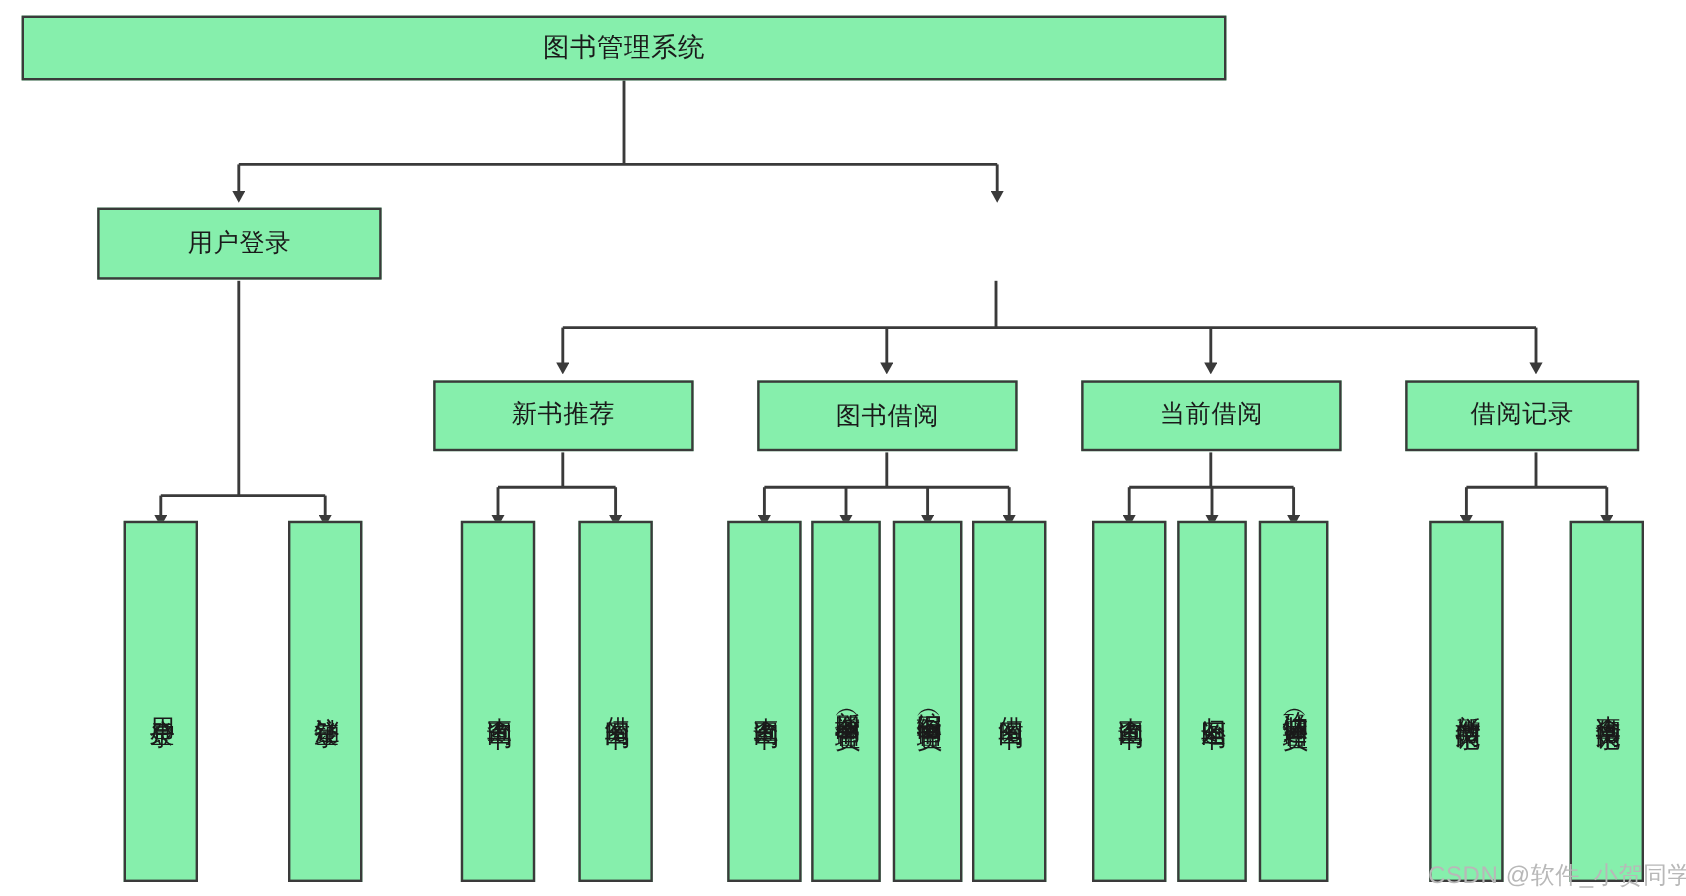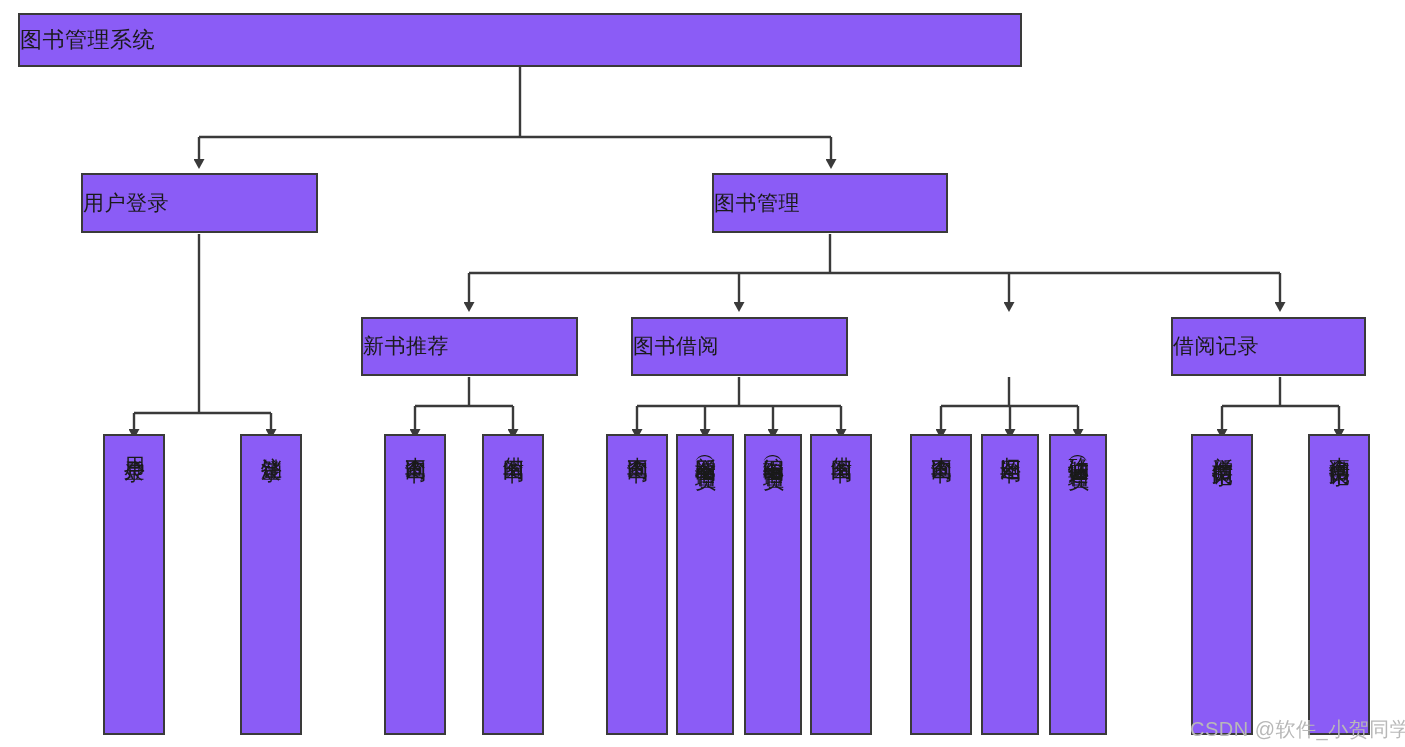--- a/index.html
+++ b/index.html
@@ -22,25 +22,25 @@
     left: 0;
     top: 0;
     width: 1405px;
     height: 747px;
     pointer-events: none;
   }
   .node {
     position: absolute;
     box-sizing: border-box;
     border: 2px solid #3a3a3a;
-    background: #8b5cf6;
+    background: #86efac;
     color: #1a1a1a;
     display: flex;
     align-items: center;
-    justify-content: flex-start;
+    justify-content: center;
     line-height: 1.18;
   }
   .node.horiz {
     font-size: 21px;
     letter-spacing: 0.5px;
   }
   .node.vert {
     writing-mode: vertical-rl;
     text-orientation: upright;
     font-size: 21px;
@@ -118,29 +118,29 @@
     </g>
   </svg>
 
   <div class="node horiz root" style="left:18px; top:13px; width:1004px; height:54px;">
     <span class="label">图书管理系统</span>
   </div>
 
   <div class="node horiz" style="left:81px; top:173px; width:237px; height:60px;">
     <span class="label">用户登录</span>
   </div>
-  <div class="node horiz" style="left:712px; top:173px; width:236px; height:60px;">
-    <span class="label">图书管理</span>
-  </div>
 
   <div class="node horiz" style="left:361px; top:317px; width:217px; height:59px;">
     <span class="label">新书推荐</span>
   </div>
   <div class="node horiz" style="left:631px; top:317px; width:217px; height:59px;font-family:Liberation Serif, serif;">
     <span class="label">图书借阅</span>
+  </div>
+  <div class="node horiz" style="left:901px; top:317px; width:217px; height:59px;">
+    <span class="label">当前借阅</span>
   </div>
   <div class="node horiz" style="left:1171px; top:317px; width:195px; height:59px;">
     <span class="label">借阅记录</span>
   </div>
 
   <div class="node vert" style="left:103px; top:434px; width:62px; height:301px;">
     <span class="label">用户登录</span>
   </div>
   <div class="node vert" style="left:240px; top:434px; width:62px; height:301px;">
     <span class="label">注销登录</span>

